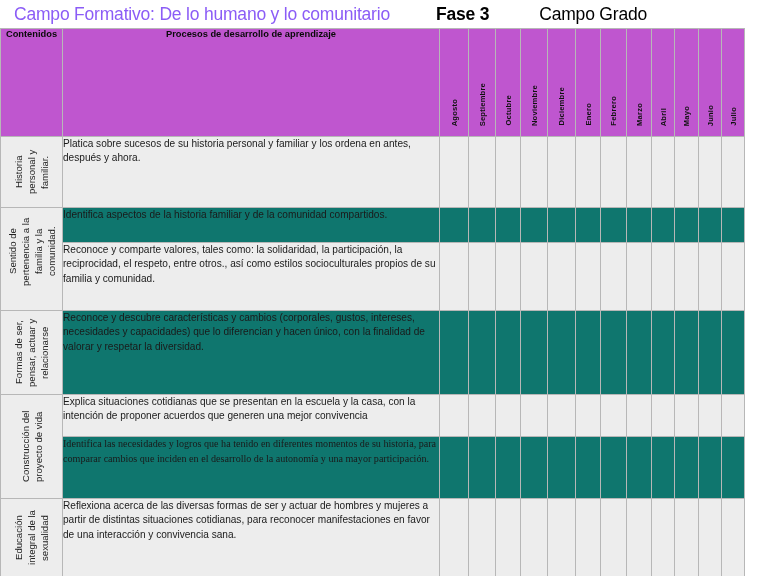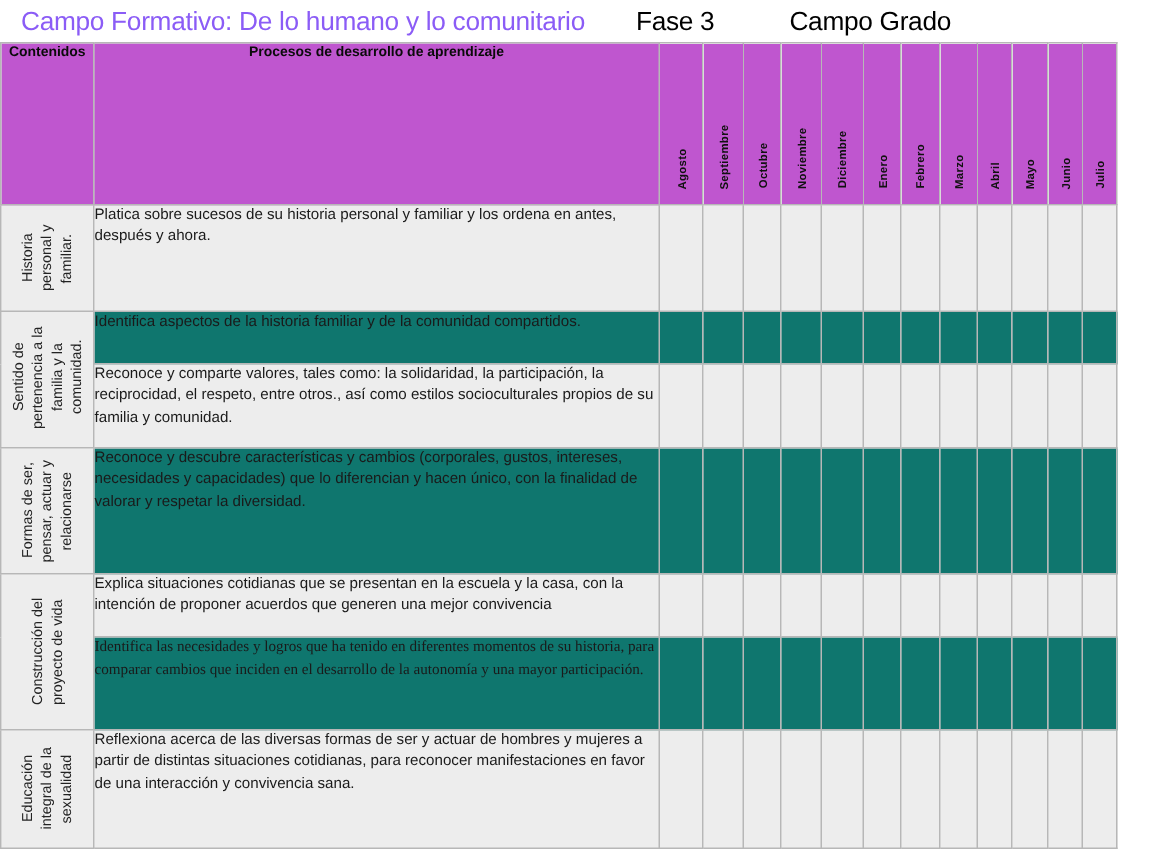--- a/index.html
+++ b/index.html
@@ -24,22 +24,23 @@
     box-sizing: border-box;
     white-space: nowrap;
   }
   .title-main {
     font-size: 17.5px;
     letter-spacing: -0.2px;
     color: #8b5cf6;
   }
   .title-phase {
     font-size: 17.5px;
-    margin-left: 34px;
+    margin-left: 46px;
     letter-spacing: -0.2px;
+    font-weight: bold;
   }
   .title-grade {
     font-size: 17.5px;
     margin-left: 50px;
     letter-spacing: -0.2px;
   }
 
   
   .sheet {
     width: 744px;
@@ -253,21 +254,21 @@
         <td class="month-cell shade-white"></td>
         <td class="month-cell shade-white"></td>
         <td class="month-cell shade-white"></td>
         <td class="month-cell shade-white"></td>
         <td class="month-cell shade-white"></td>
         <td class="month-cell shade-white"></td>
         <td class="month-cell shade-white"></td>
         <td class="month-cell shade-white"></td>
         <td class="month-cell shade-white"></td>
       </tr>
-      <tr style="height: 56px;">
+      <tr style="height: 68px;">
         <td class="proc-cell shade-gray">Reconoce y comparte valores, tales como: la solidaridad, la participación, la reciprocidad, el respeto, entre otros., así como estilos socioculturales propios de su familia y comunidad.</td>
         <td class="month-cell shade-gray"></td>
         <td class="month-cell shade-gray"></td>
         <td class="month-cell shade-gray"></td>
         <td class="month-cell shade-gray"></td>
         <td class="month-cell shade-gray"></td>
         <td class="month-cell shade-gray"></td>
         <td class="month-cell shade-gray"></td>
         <td class="month-cell shade-gray"></td>
         <td class="month-cell shade-gray"></td>

